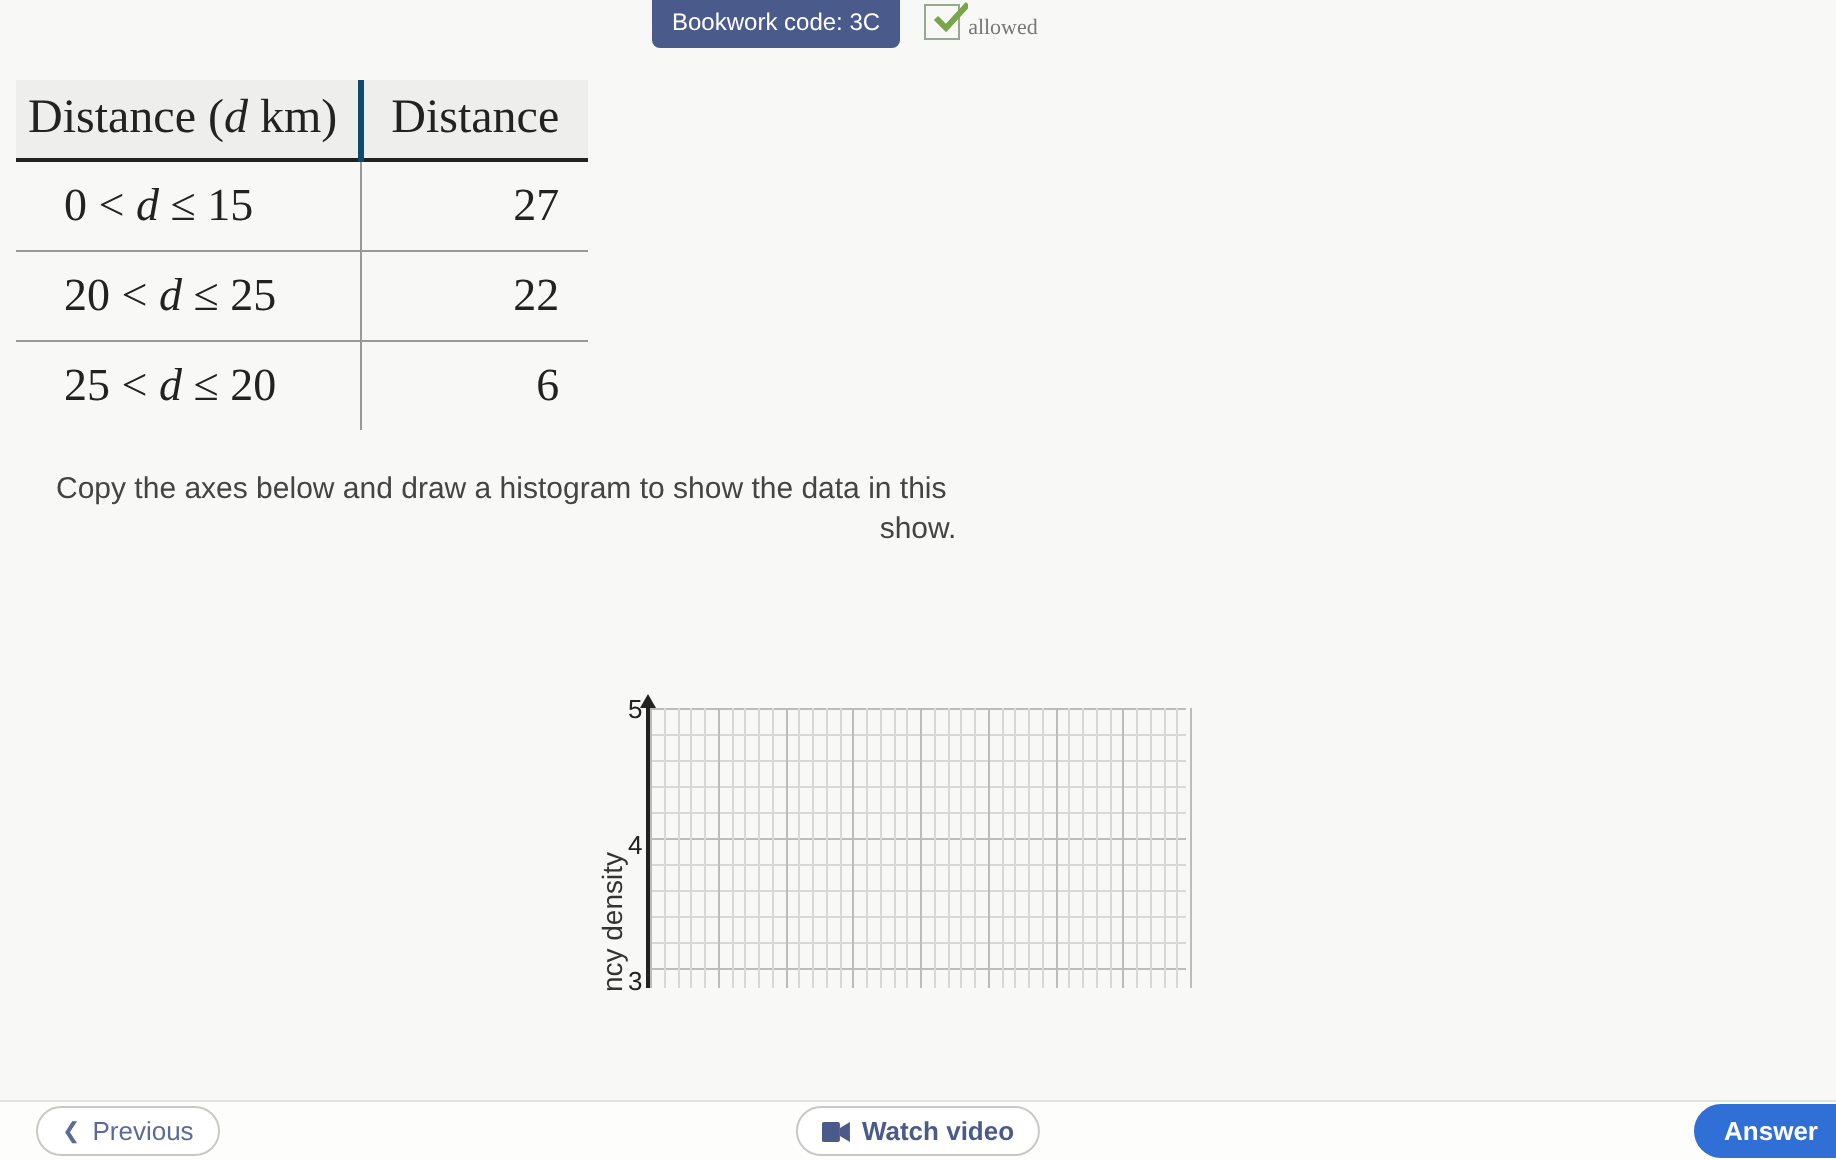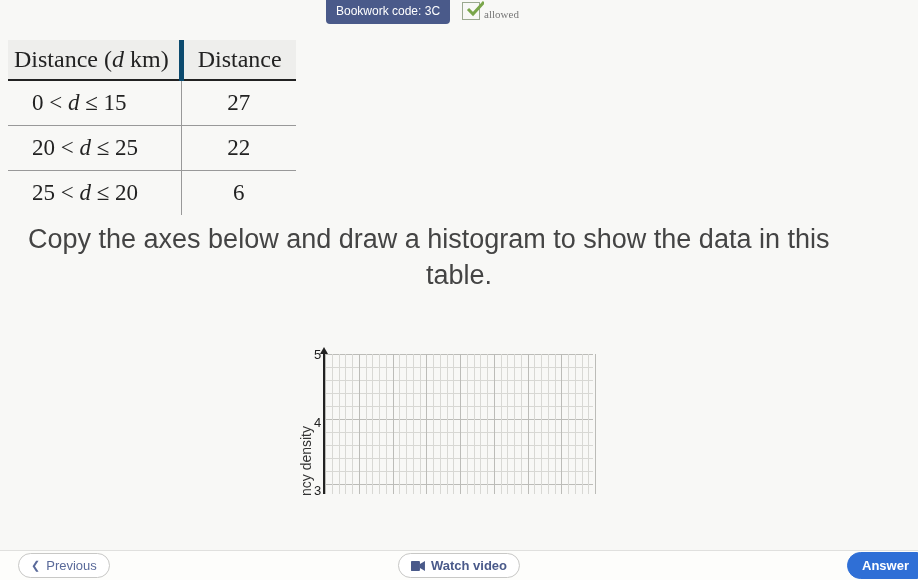--- a/index.html
+++ b/index.html
@@ -56,40 +56,40 @@
       border-collapse: collapse;
       font-size: 24px;
     }
     table.freq th {
       font-weight: normal;
       padding: 6px 14px;
       border-bottom: 2px solid #222;
       background: #eeeeec;
       vertical-align: bottom;
     }
-    table.freq th:first-child { border-right: 5px solid #0c4a6e; padding-left: 6px; padding-right: 10px; margin-top: 48px; }
+    table.freq th:first-child { border-right: 3px solid #0c4a6e; padding-left: 6px; padding-right: 10px; margin-top: 48px; }
     table.freq td {
       padding: 9px 14px;
       border-bottom: 1px solid #999;
-      text-align: center;
+      text-align: right;
       font-size: 23px;
     }
     table.freq td:first-child {
       text-align: left;
       border-right: 1px solid #999;
       padding-left: 24px;
       padding-right: 24px;
     }
     table.freq tr:last-child td { border-bottom: none; }
     .italic { font-style: italic; font-family: 'Times New Roman', serif; }
     .instruction {
       font-family: Arial, Helvetica, sans-serif;
-      font-size: 27px;
+      font-size: 15px;
       color: #444;
-      margin-top: 6px;
+      margin-top: 20px;
       padding-left: 20px;
       padding-right: 20px;
       text-align: left;
       line-height: 1.35;
     }
     .instruction .line2 { display: block; text-align: center; }
     .chart-wrap {
       position: absolute;
       left: 296px;
       top: 350px;
@@ -217,21 +217,21 @@
       </tr>
       <tr>
         <td><span>25 &lt; </span><span class="italic">d</span><span> ≤ 20</span></td>
         <td>6</td>
       </tr>
     </tbody>
   </table>
 
   <p class="instruction">
     <span>Copy the axes below and draw a histogram to show the data in this</span>
-    <span class="line2">table.</span>
+    <span class="line2">show.</span>
   </p>
 </div>
 
 <div class="chart-wrap">
   <div class="ylabel">ncy density</div>
   <div class="yaxis-ticks">
     <span>5</span>
     <span>4</span>
     <span>3</span>
   </div>

